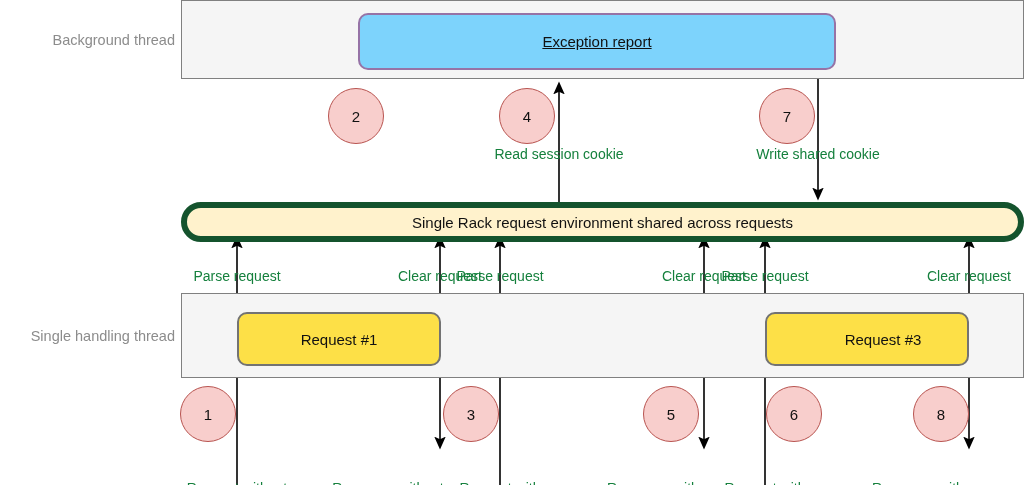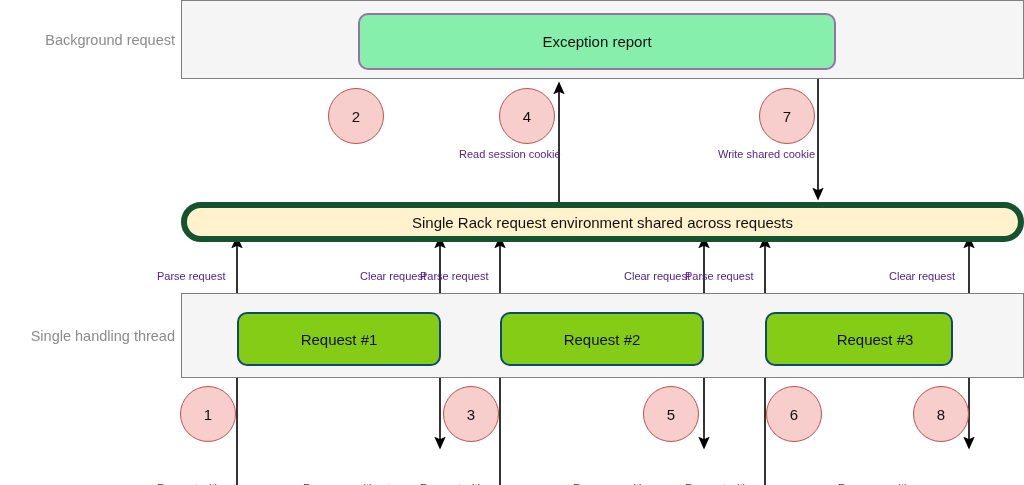--- a/index.html
+++ b/index.html
@@ -28,26 +28,27 @@
 
   
   .nodebox{
     position:absolute;
     box-sizing:border-box;
     display:flex;align-items:center;justify-content:center;
     font-size:15px;color:#111;
     border-radius:10px;
   }
   .box-exception{
-    background:#86efac;
+    background:#7dd3fc;
     border:2px solid #9673a6;
+    text-decoration:underline;
   }
   .box-request{
-    background:#84cc16;
-    border:2px solid #0c4a6e;
+    background:#fde047;
+    border:2px solid #737373;
   }
   .box-env{
     background:#fff2cc;
     border:6px solid #14532d;
     border-radius:22px;
   }
 
   
   .step{
     position:absolute;
@@ -56,23 +57,24 @@
     background:#f8cecc;
     border:1.5px solid #b85450;
     box-sizing:border-box;
     display:flex;align-items:center;justify-content:center;
     font-size:15px;color:#111;
   }
 
   
   .conn-label{
     position:absolute;
-    font-size:11px;
-    color:#4c1d95;
+    font-size:14px;
+    color:#15803d;
     white-space:pre;
+    text-align:center;
     line-height:15px;
   }
   .conn-label.two{line-height:16px;}
 
   
   #arrows{position:absolute;left:0;top:0;width:1024px;height:485px;pointer-events:none;}
 </style>
 </head>
 <body>
 
@@ -104,32 +106,31 @@
     <line x1="237" y1="485" x2="237" y2="352" stroke="#000" stroke-width="1.6" marker-end="url(#ah)"></line>
     <line x1="500" y1="485" x2="500" y2="352" stroke="#000" stroke-width="1.6" marker-end="url(#ah)"></line>
     <line x1="765" y1="485" x2="765" y2="352" stroke="#000" stroke-width="1.6" marker-end="url(#ah)"></line>
 
     <line x1="440" y1="312" x2="440" y2="447" stroke="#000" stroke-width="1.6" marker-end="url(#ah)"></line>
     <line x1="704" y1="312" x2="704" y2="447" stroke="#000" stroke-width="1.6" marker-end="url(#ah)"></line>
     <line x1="969" y1="312" x2="969" y2="447" stroke="#000" stroke-width="1.6" marker-end="url(#ah)"></line>
   </svg>
 
   <div class="lane" style="left:181px;top:0px;width:843px;height:79px;"></div>
-  <div class="lane-label" style="left:0px;top:32px;width:175px;">Background request</div>
+  <div class="lane-label" style="left:0px;top:32px;width:175px;">Background thread</div>
 
   <div class="lane" style="left:181px;top:293px;width:843px;height:85px;"></div>
   <div class="lane-label" style="left:0px;top:328px;width:175px;">Single handling thread</div>
 
   <div class="nodebox box-exception" style="left:358px;top:13px;width:478px;height:57px;">Exception report</div>
 
   <div class="nodebox box-env" style="left:181px;top:202px;width:843px;height:40px;">Single Rack request environment shared across requests</div>
 
   <div class="nodebox box-request" style="left:237px;top:312px;width:204px;height:54px;">Request #1</div>
-  <div class="nodebox box-request" style="left:500px;top:312px;width:204px;height:54px;">Request #2</div>
-  <div class="nodebox box-request" style="left:765px;top:312px;width:188px;height:54px;padding-left:32px;">Request #3</div>
+  <div class="nodebox box-request" style="left:765px;top:312px;width:204px;height:54px;padding-left:32px;">Request #3</div>
 
   <div class="step" style="left:328px;top:88px;">2</div>
   <div class="step" style="left:499px;top:88px;">4</div>
   <div class="step" style="left:759px;top:88px;">7</div>
 
   <div class="step" style="left:180px;top:386px;">1</div>
   <div class="step" style="left:443px;top:386px;">3</div>
   <div class="step" style="left:643px;top:386px;">5</div>
   <div class="step" style="left:766px;top:386px;">6</div>
   <div class="step" style="left:913px;top:386px;">8</div>

